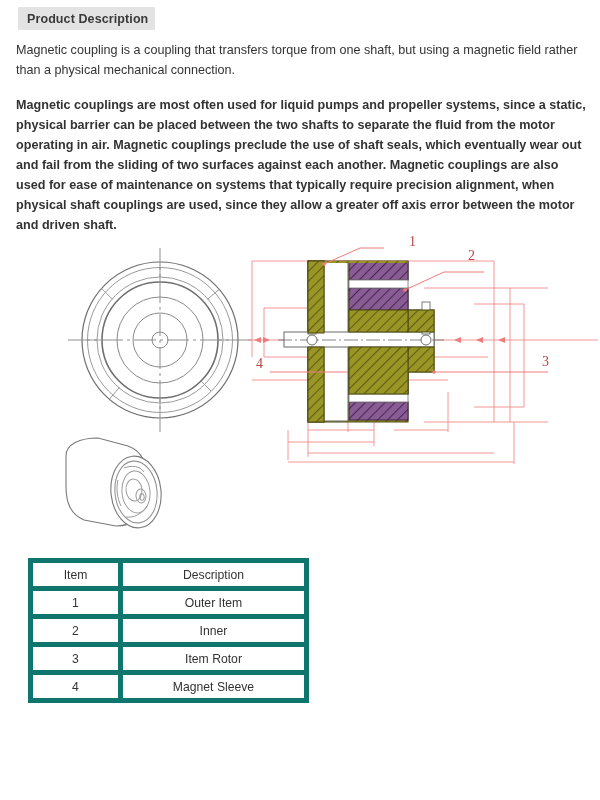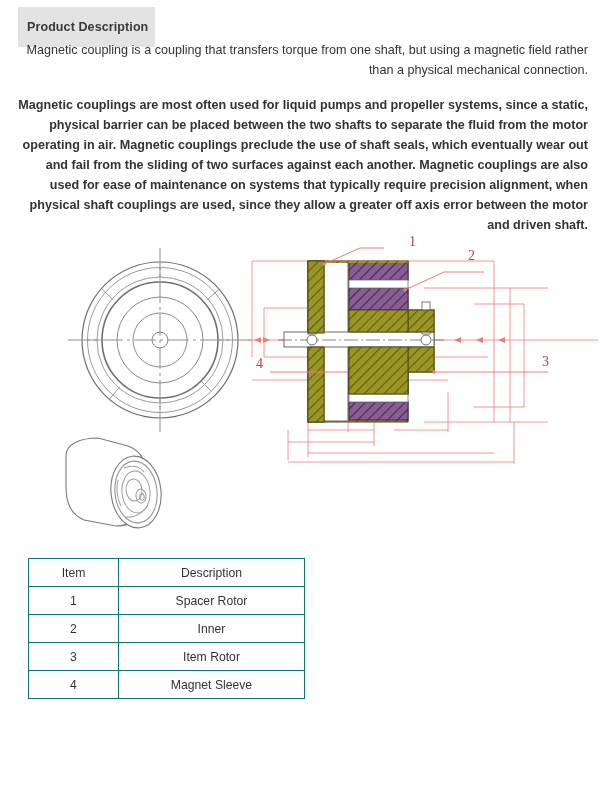--- a/index.html
+++ b/index.html
@@ -16,21 +16,21 @@
     color: #333333;
     overflow: hidden;
   }
 
   
   .section-header {
     position: absolute;
     left: 18px;
     top: 7px;
     width: 137px;
-    height: 40px;
+    height: 23px;
     background: #e3e3e3;
     border-radius: 1px;
     display: flex;
     align-items: center;
     padding-left: 9px;
     box-sizing: border-box;
   }
   .section-header .title {
     font-size: 12.5px;
     font-weight: bold;
@@ -44,21 +44,21 @@
     position: absolute;
     left: 16px;
     top: 40px;
     width: 572px;
   }
   .copy p {
     margin: 0 0 15px 0;
     font-size: 12.6px;
     line-height: 20px;
     color: #333333;
-    text-align: right;
+    text-align: left;
   }
   .copy p:last-child { margin-bottom: 0; font-weight: bold; }
 
   
   .drawings {
     position: absolute;
     left: 0;
     top: 232px;
     width: 600px;
     height: 320px;
@@ -81,21 +81,21 @@
 
   
   .spec-table {
     position: absolute;
     left: 28px;
     top: 558px;
     border-collapse: collapse;
     background: #ffffff;
   }
   .spec-table td, .spec-table th {
-    border: 1px solid #0f766e;
+    border: 5px solid #0f766e;
     font-size: 12.2px;
     font-weight: normal;
     color: #333333;
     text-align: center;
     height: 28px;
     padding: 0 6px;
     box-sizing: border-box;
   }
   .spec-table .col-item { width: 90px; }
   .spec-table .col-desc { width: 186px; margin-top: 16px; }
@@ -289,21 +289,21 @@
 <table class="spec-table">
   <thead>
     <tr>
       <td class="col-item">Item</td>
       <td class="col-desc">Description</td>
     </tr>
   </thead>
   <tbody>
     <tr>
       <td class="col-item">1</td>
-      <td class="col-desc">Spacer Rotor</td>
+      <td class="col-desc">Outer Item</td>
     </tr>
     <tr>
       <td class="col-item">2</td>
       <td class="col-desc">Inner</td>
     </tr>
     <tr>
       <td class="col-item">3</td>
       <td class="col-desc">Item Rotor</td>
     </tr>
     <tr>

